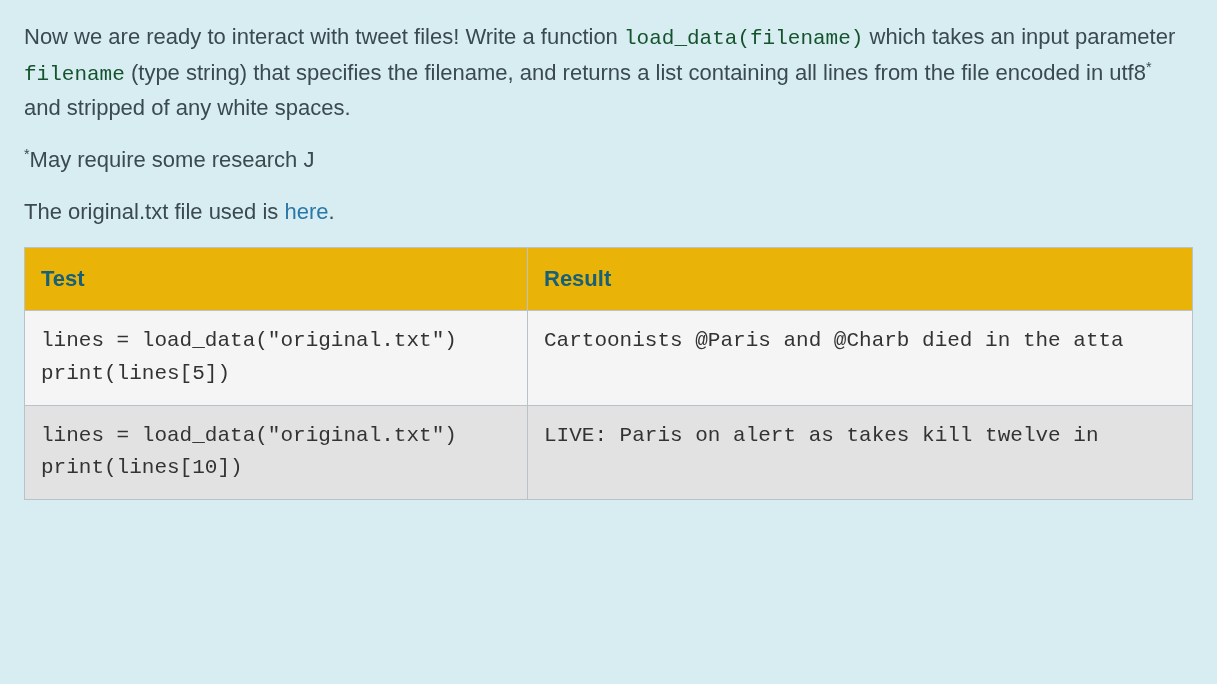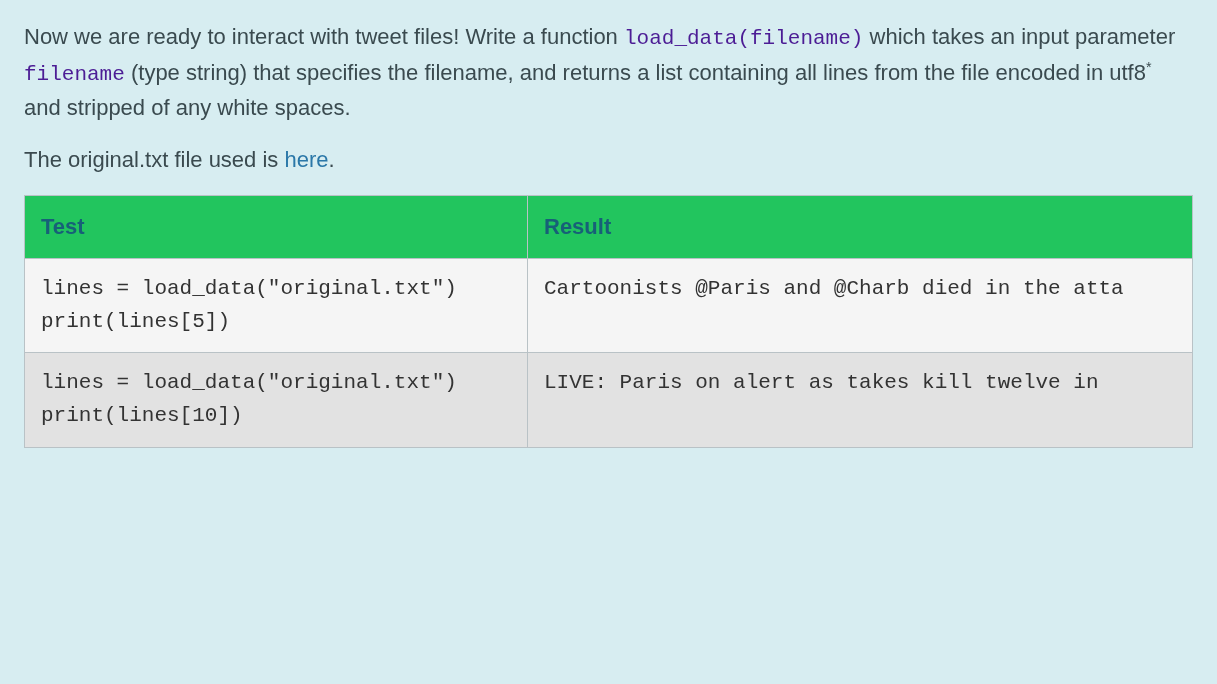--- a/index.html
+++ b/index.html
@@ -16,21 +16,21 @@
   }
   .page {
     padding: 20px 24px 24px 24px;
     box-sizing: border-box;
   }
   p {
     margin: 0 0 18px 0;
   }
   .code-inline {
     font-family: Consolas, "Courier New", monospace;
-    color: #4c1d95;
+    color: #14532d;
     font-size: 21px;
   }
   .underline {
     text-decoration-thickness: 1px;
     text-underline-offset: 3px;
   }
   sup {
     font-size: 0.65em;
     vertical-align: super;
     line-height: 0;
@@ -46,21 +46,21 @@
     color: #176078;
     margin: 14px 0 14px 0;
   }
   table.example {
     border-collapse: collapse;
     width: 1168px;
     table-layout: fixed;
     border: 1px solid #b9c2c6;
   }
   table.example th {
-    background: #22c55e;
+    background: #eab308;
     color: #176078;
     font-weight: 700;
     text-align: left;
     padding: 14px 16px;
     border: 1px solid #b9c2c6;
     font-size: 22px;
   }
   table.example td {
     border: 1px solid #b9c2c6;
     padding: 14px 16px;
@@ -83,20 +83,23 @@
 </style>
 </head>
 <body>
 
 <div class="page">
 
   <p>
     <span>Now we are ready to interact with tweet files! Write a function </span><span class="code-inline">load_data(filename)</span><span> which takes an input parameter </span><span class="code-inline">filename</span><span> (type string) that specifies the filename, and </span><span class="underline">returns a list</span><span> containing all lines from the file encoded in utf8</span><sup>*</sup><span> and stripped of any white spaces.</span>
   </p>
 
+  <p>
+    <span class="footnote-star">*</span><span>May require some research J</span>
+  </p>
 
   <p>
     <span>The original.txt file used is </span><a class="link">here</a><span>.</span>
   </p>
 
 
   <table class="example">
     <colgroup>
       <col class="col-test">
       <col class="col-result">

